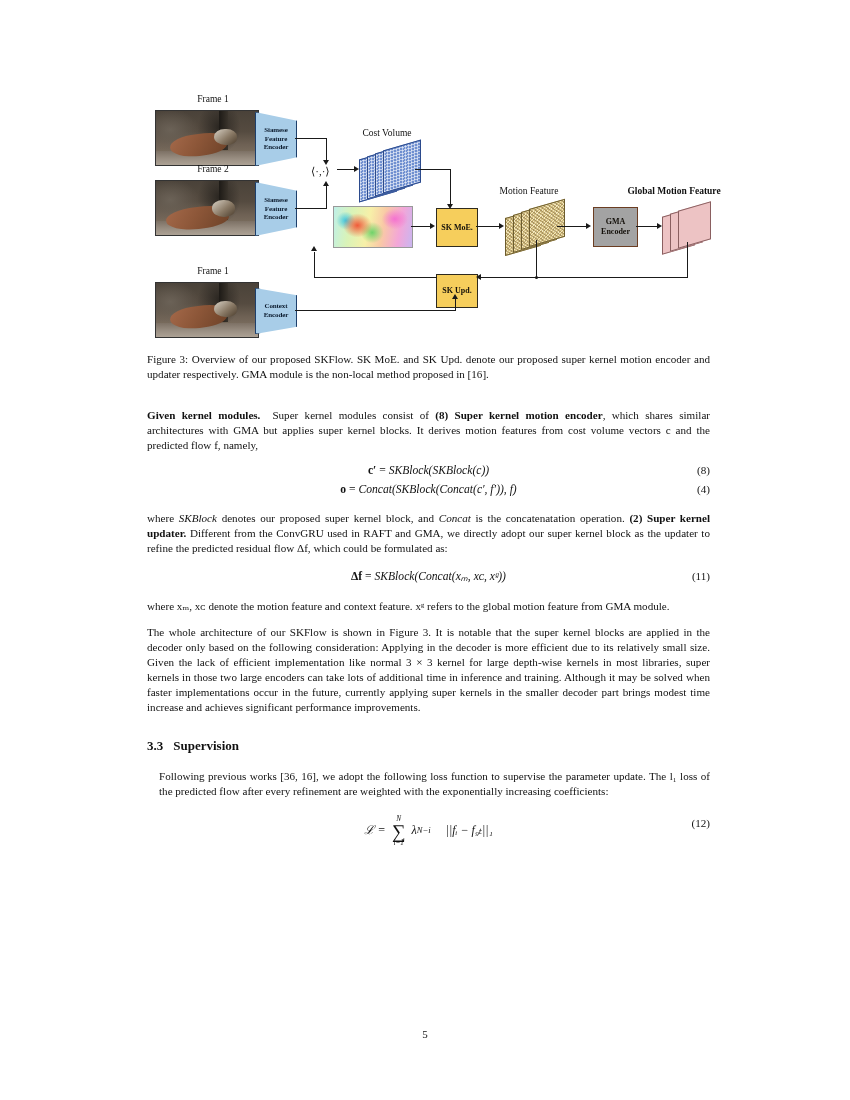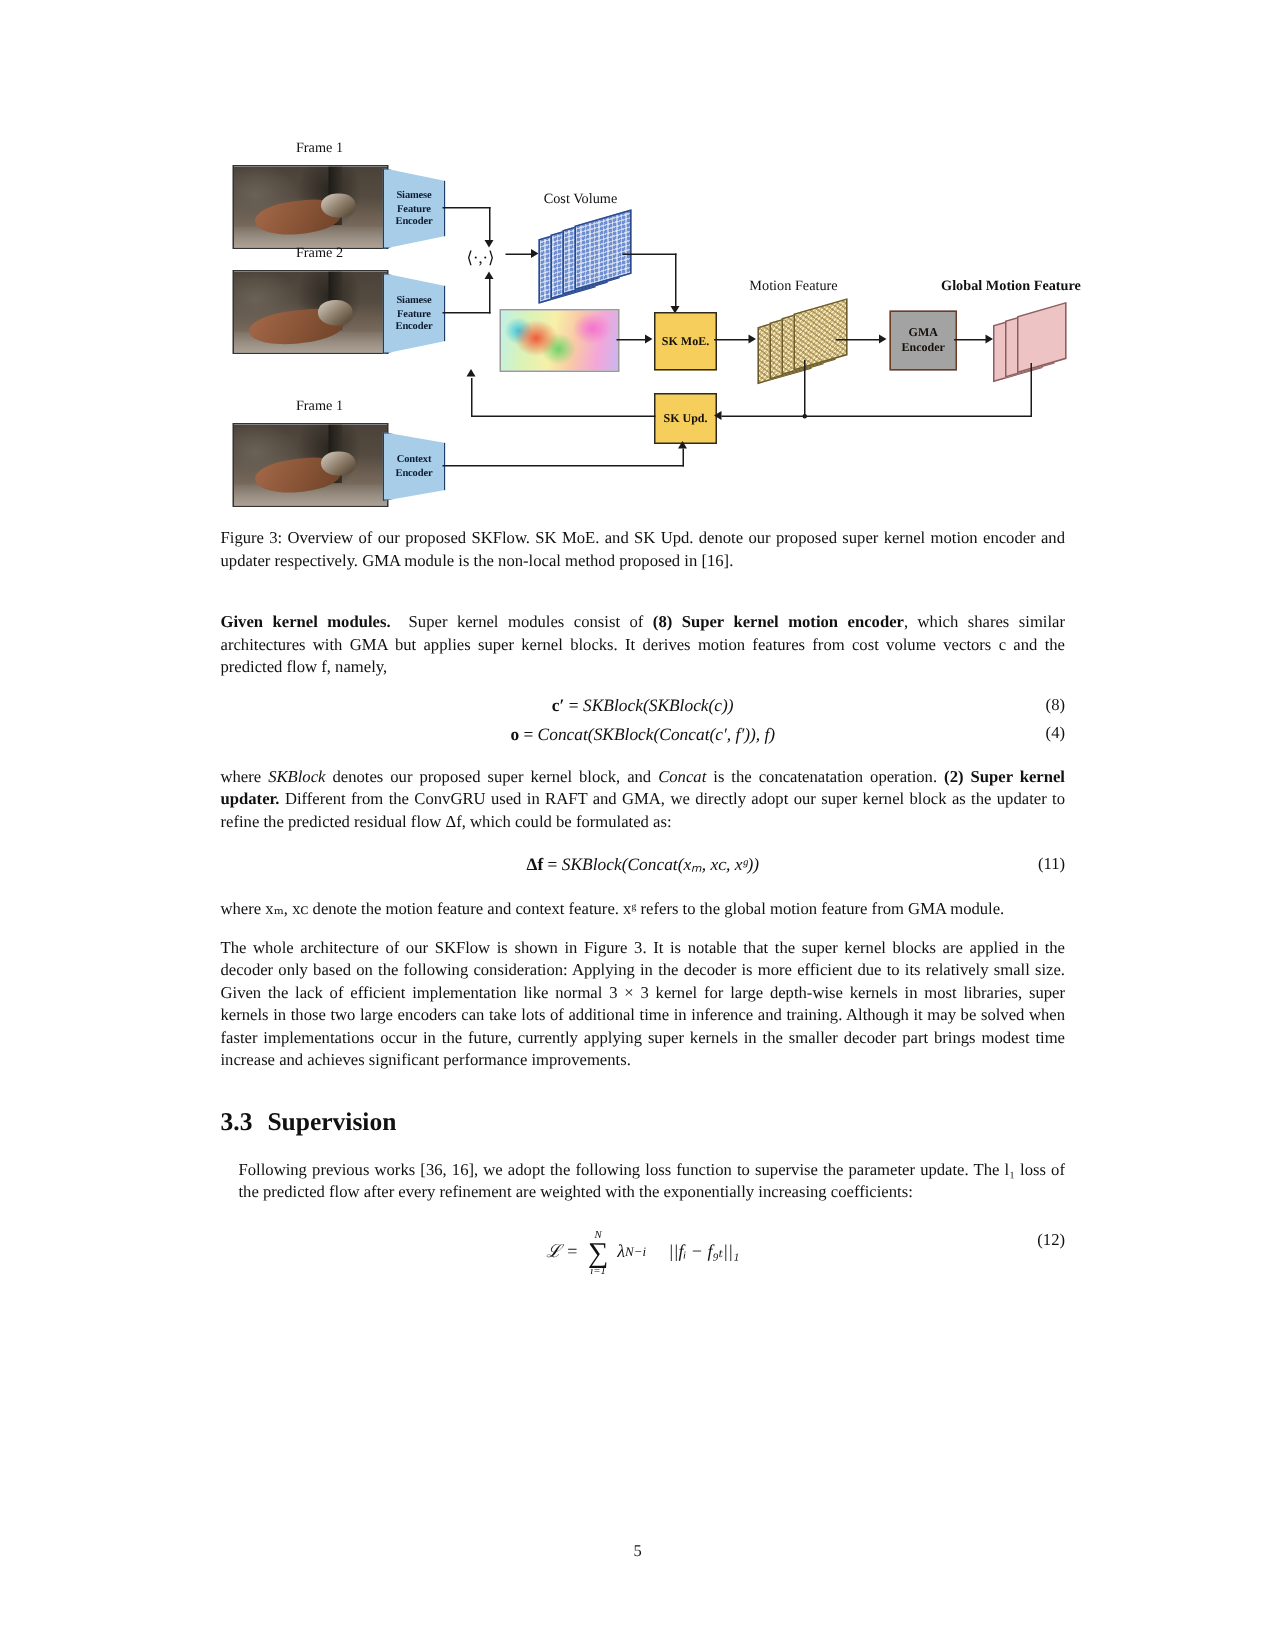--- a/index.html
+++ b/index.html
@@ -228,21 +228,21 @@
     position: absolute;
     right: 0;
     font-size: 11.1px;
   }
   .mi { font-style: italic; }
   .mb { font-weight: bold; font-style: normal; }
   sub.s, sup.s { font-size: 0.72em; }
 
   h2.section {
     font-family: "Liberation Serif", serif;
-    font-size: 17px;
+    font-size: 13px;
     font-weight: bold;
     margin: 22px 0 0 0;
   }
   h2.section .num { margin-right: 10px; }
 
   
   .sumeq {
     display: inline-flex;
     align-items: center;
     font-size: 12px;
@@ -380,21 +380,21 @@
         <div class="wire h" style="left:489px; top:136px; width:22px;"></div>
         <div class="ahead r" style="left:510px; top:133px;"></div>
 
         <div class="fig-label" style="left:452px; top:96px; width:150px;font-weight:bold;">Global Motion Feature</div>
         <div class="stack pink" style="left:515px; top:113px; width:52px; height:46px;">
           <div class="sl" style="left:0px;  top:9px;"></div>
           <div class="sl" style="left:8px;  top:6px;"></div>
           <div class="sl" style="left:16px; top:3px;"></div>
         </div>
 
-        <div class="modbox yellow" style="left:289px; top:172px; width:40px; height:32px;">
+        <div class="modbox yellow" style="left:289px; top:184px; width:40px; height:32px;">
           <span>SK Upd.</span>
         </div>
 
         <div class="wire v" style="left:389px; top:150px; height:38px;"></div>
         <div class="wire h" style="left:334px; top:187px; width:56px;"></div>
         <div class="ahead l" style="left:329px; top:184px;"></div>
         <div class="dot" style="left:387.5px; top:185.5px;"></div>
 
         <div class="wire v" style="left:540px; top:152px; height:36px;"></div>
         <div class="wire h" style="left:389px; top:187px; width:152px;"></div>

